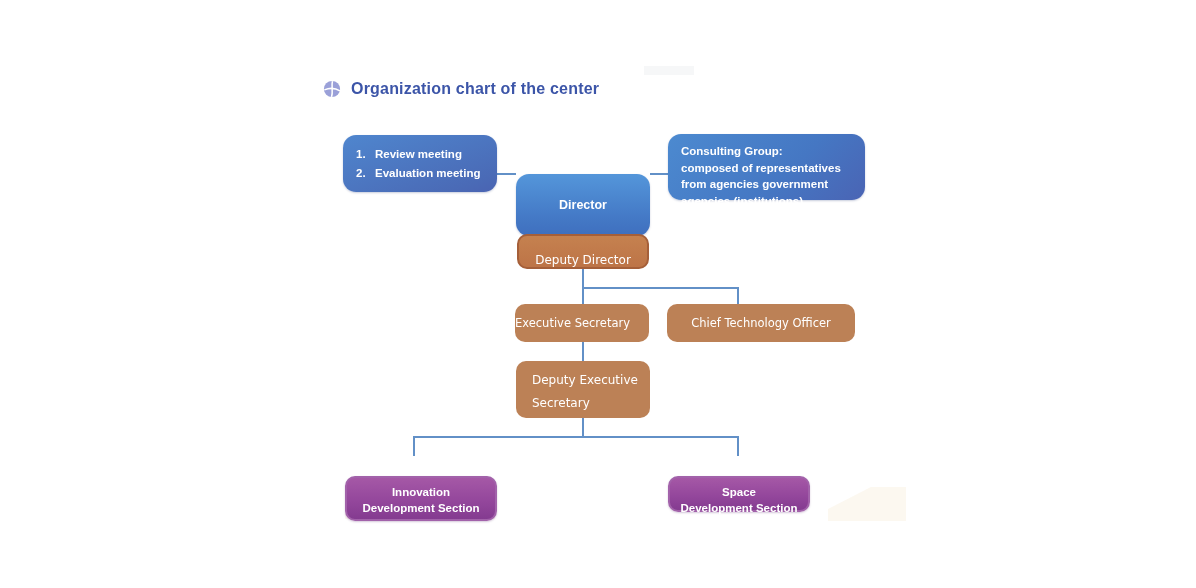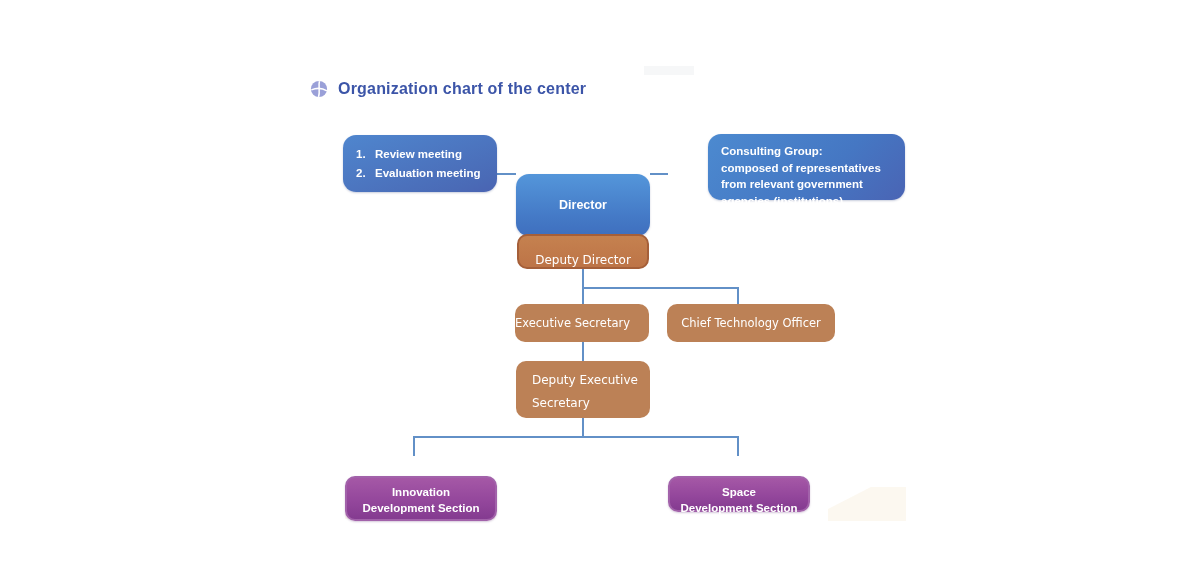--- a/index.html
+++ b/index.html
@@ -9,21 +9,21 @@
     width: 1196px;
     height: 588px;
     background: #ffffff;
     font-family: "Liberation Sans", sans-serif;
     overflow: hidden;
   }
 
   
   .title-row {
     position: absolute;
-    left: 310px;
+    left: 323px;
     top: 80px;
     display: flex;
     align-items: center;
     gap: 10px;
   }
   .title-icon { width: 18px; height: 18px; display: block; }
   .page-title {
     font-size: 16px;
     font-weight: bold;
     color: #3c55a8;
@@ -58,21 +58,20 @@
     margin-top: 40px;
   }
 
   .consulting-box {
     left: 668px; top: 134px; width: 197px; height: 66px;
     background: linear-gradient(135deg, #4c8ad0 0%, #4577c3 60%, #4a64b4 100%);
     padding: 9px 8px 0 13px;
     font-size: 11.5px;
     line-height: 16.5px;
     border-radius: 14px;
-    margin-left: 40px;
   }
 
   .box.orange {
     font-family: "DejaVu Sans", sans-serif;
     font-weight: normal;
     border-radius: 10px;
   }
   .deputy-director-box {
     left: 517px; top: 234px; width: 132px; height: 35px;
     background: linear-gradient(180deg, #c5814f 0%, #bd7447 100%);
@@ -80,21 +79,21 @@
     display: flex; align-items: flex-end; justify-content: center;
     font-size: 12px;
   }
   .exec-secretary-box {
     left: 515px; top: 304px; width: 134px; height: 38px;
     background: #bc8156;
     display: flex; align-items: center; justify-content: flex-start;
     font-size: 11.5px;
   }
   .cto-box {
-    left: 667px; top: 304px; width: 168px; height: 38px;
+    left: 667px; top: 304px; width: 188px; height: 38px;
     background: #bc8156;
     display: flex; align-items: center; justify-content: center;
     font-size: 11.5px;
   }
   .deputy-exec-box {
     left: 516px; top: 361px; width: 134px; height: 57px;
     background: #bc8156;
     padding: 8px 6px 0 16px;
     font-size: 12px;
     line-height: 23px;
@@ -171,21 +170,21 @@
     </div>
   </div>
 
   <div class="box blue director-box">
     <span>Director</span>
   </div>
 
   <div class="box blue consulting-box">
     <div>Consulting Group:</div>
     <div>composed of representatives</div>
-    <div>from relevant government</div>
+    <div>from agencies government</div>
     <div>agencies (institutions).</div>
   </div>
 
   <div class="box orange deputy-director-box">
     <span>Deputy Director</span>
   </div>
 
   <div class="box orange exec-secretary-box">
     <span>Executive Secretary</span>
   </div>

